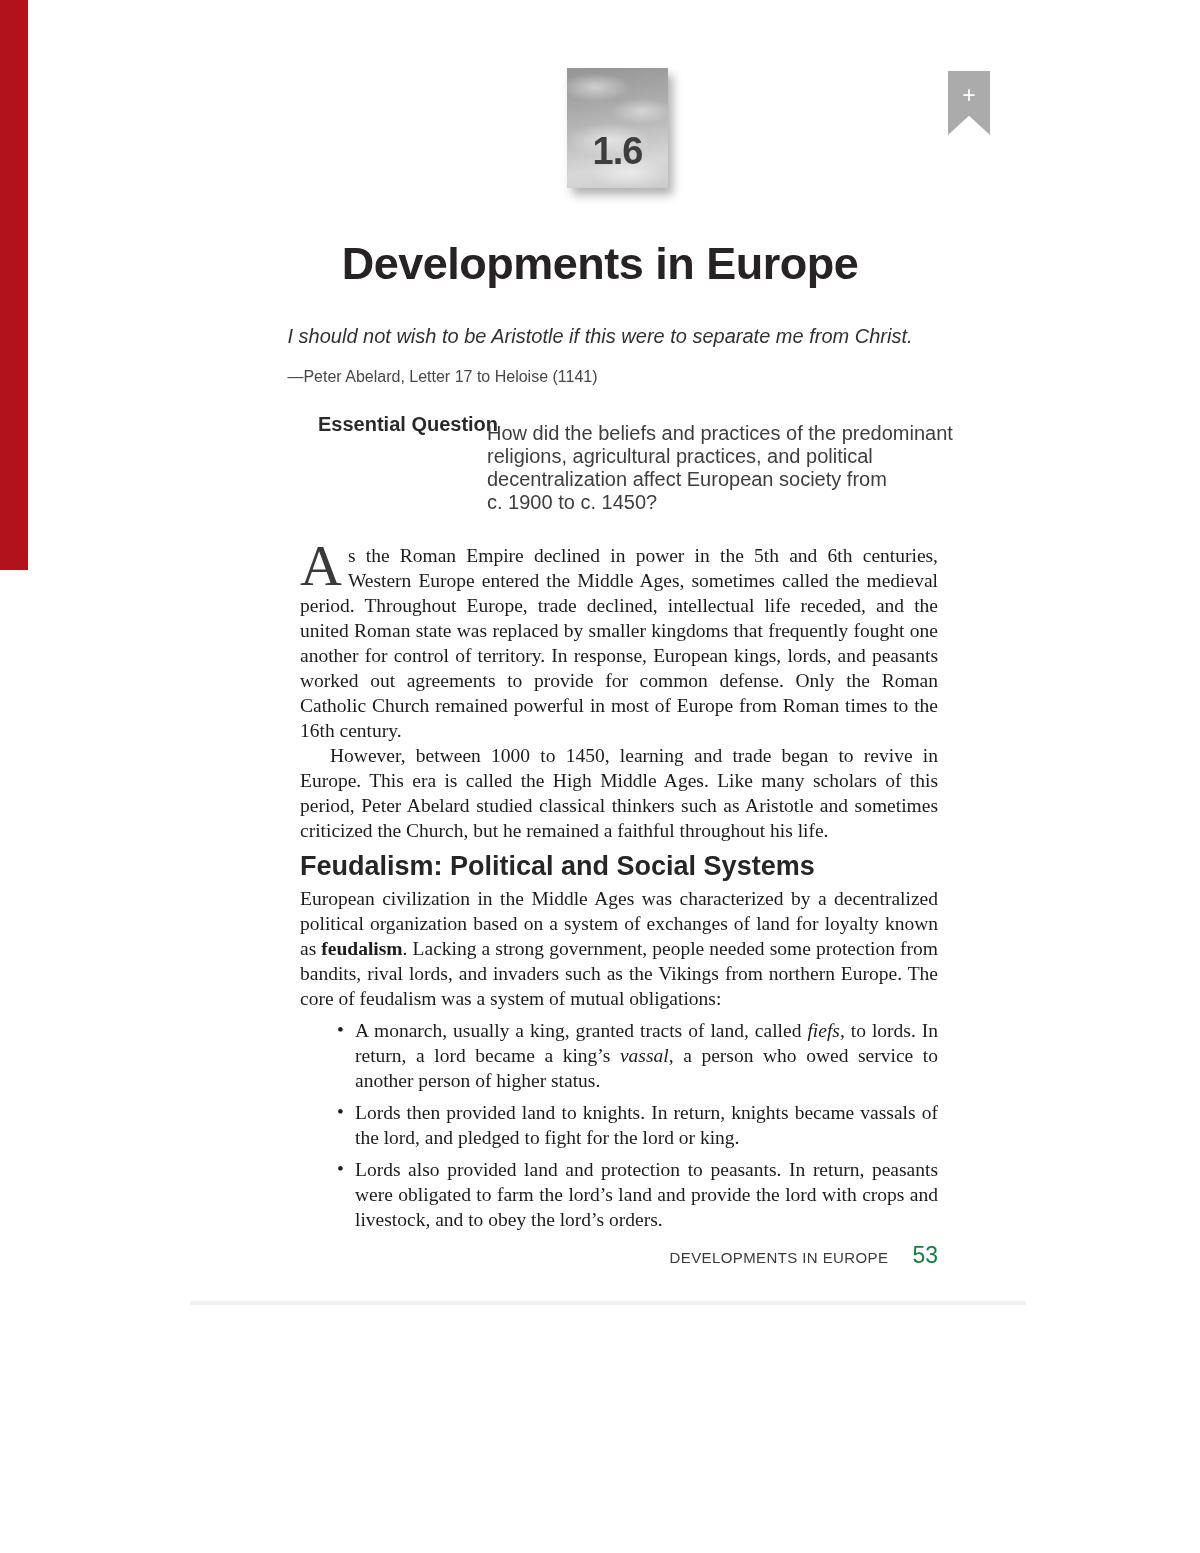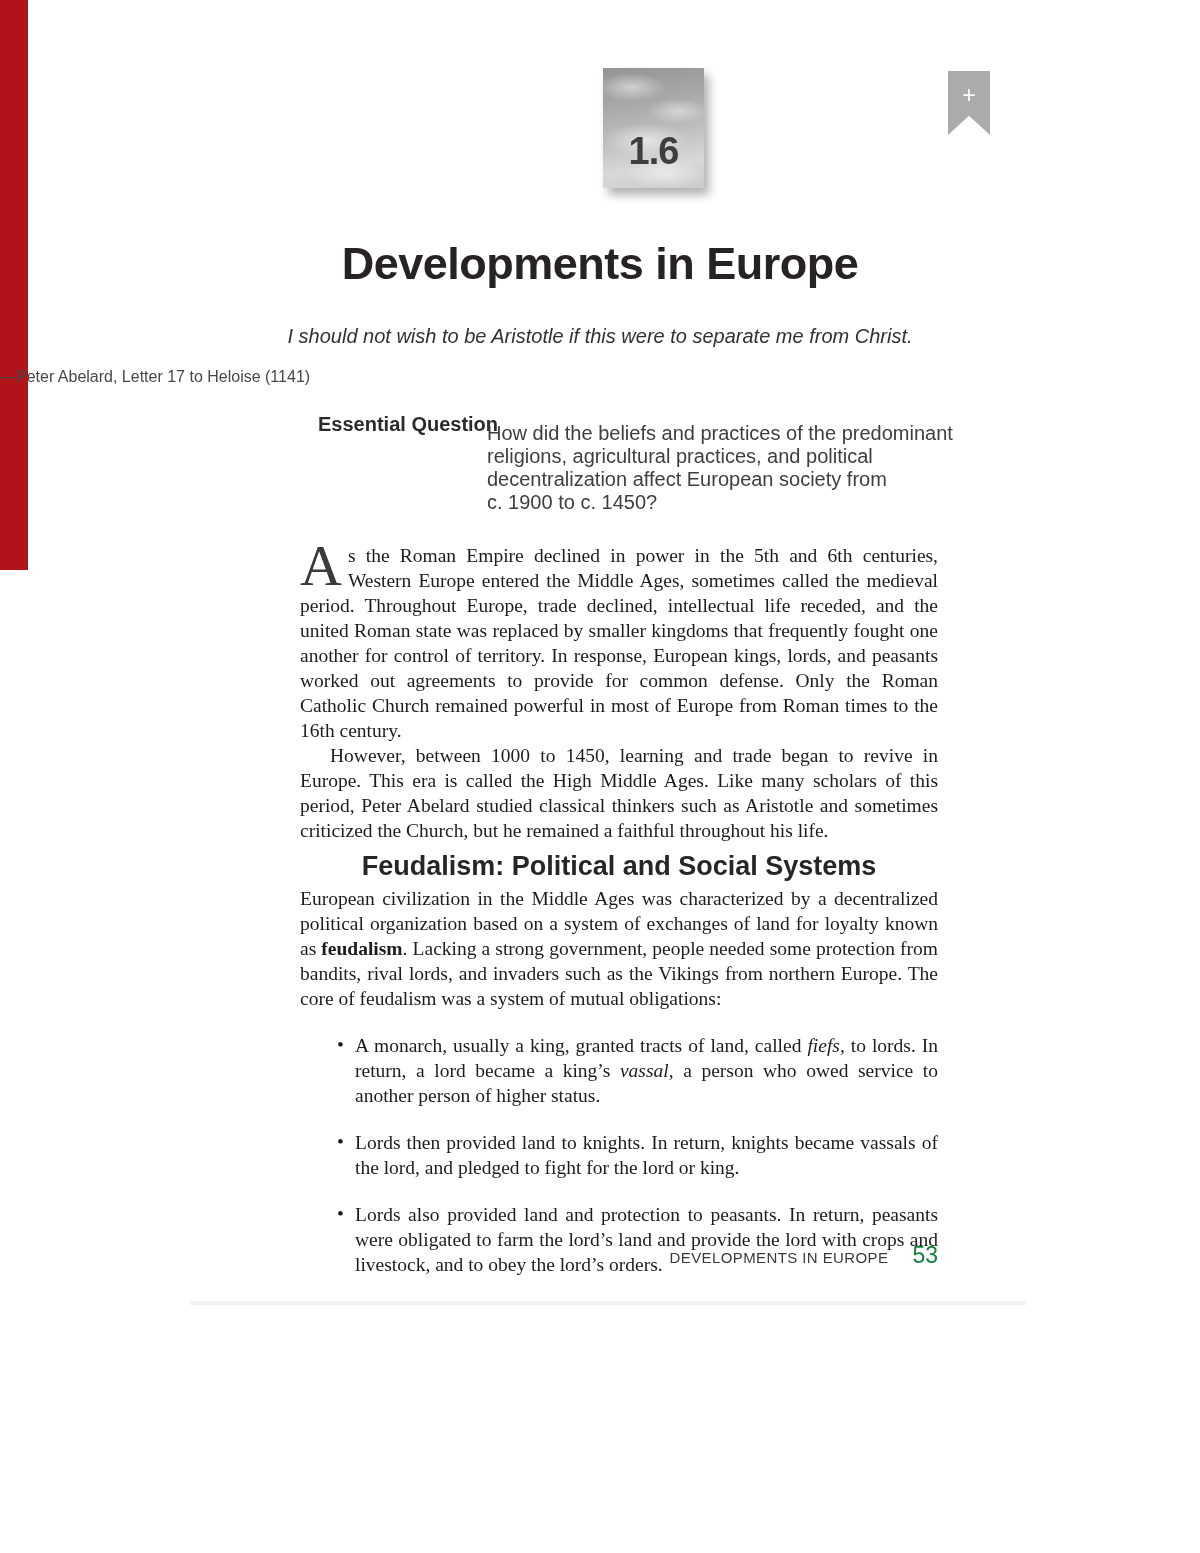--- a/index.html
+++ b/index.html
@@ -13,21 +13,20 @@
   
   .module-badge {
     position:absolute; left:567px; top:68px; width:101px; height:120px;
     background:
       radial-gradient(ellipse 50px 20px at 28% 16%, rgba(255,255,255,0.50), rgba(255,255,255,0) 70%),
       radial-gradient(ellipse 44px 18px at 74% 36%, rgba(255,255,255,0.45), rgba(255,255,255,0) 70%),
       radial-gradient(ellipse 60px 24px at 42% 60%, rgba(255,255,255,0.55), rgba(255,255,255,0) 70%),
       radial-gradient(ellipse 56px 22px at 62% 88%, rgba(255,255,255,0.50), rgba(255,255,255,0) 70%),
       linear-gradient(170deg, #949494 0%, #a7a7a7 28%, #bcbcbc 52%, #d8d8d8 78%, #cbcbcb 100%);
     box-shadow: 5px 7px 9px rgba(0,0,0,0.30);
-    margin-left: 36px;
   }
   .module-number {
     position:absolute; left:0; right:0; bottom:15px; text-align:center;
     font-size:38px; font-weight:bold; color:#3e3e3e; letter-spacing:-1px;
   }
 
   
   .bookmark {
     position:absolute; left:948px; top:71px; width:42px; height:64px;
     background:#ababab; border:none; padding:0; cursor:pointer;
@@ -41,46 +40,46 @@
   .page-title {
     position:absolute; top:238px; left:0; width:100%; text-align:center;
     font-size:45px; font-weight:bold; color:#272324; letter-spacing:-0.5px;
   }
 
   .epigraph-quote {
     position:absolute; top:325px; left:0; width:100%; text-align:center;
     font-style:italic; font-size:20px; color:#313131;
   }
   .epigraph-attribution {
-    position:absolute; top:368px; left:0; width:885px; text-align:left;
+    position:absolute; top:368px; left:0; width:885px; text-align:center;
     font-size:16px; color:#474747;
   }
 
   .eq { position:absolute; top:413px; left:318px; display:flex; }
   .eq-label { font-weight:bold; font-size:20px; color:#2a2a2a; width:169px; flex:none; white-space:nowrap; }
   .eq-lines { font-size:20px; color:#3e3e3e; line-height:23px;margin-top:9px; }
 
   .body-col {
     position:absolute; left:300px; top:543px; width:638px;
     font-family:"Liberation Serif", serif; font-size:19.5px; line-height:25px;
     color:#1c1c1c; text-align:justify;
   }
   .body-col p { margin:0; }
   .drop-cap {
     float:left; font-size:58px; line-height:46px; padding-right:6px; color:#3a3a3a;
   }
   .indent { text-indent:30px; }
   .section-heading {
     font-family:"Liberation Sans", sans-serif; font-size:27px; font-weight:bold;
-    color:#262626; margin:8px 0 5px 0; line-height:30px; text-align:center;
+    color:#262626; margin:8px 0 5px 0; line-height:30px; text-align:left;
   }
   .bold-term { font-weight:bold;margin-top:9px; }
   .it { font-style:italic; }
   .bullets { list-style:none; margin:6px 0 0 0; padding:0 0 0 37px; }
-  .bullets li { position:relative; padding-left:18px; margin-top:22px; }
+  .bullets li { position:relative; padding-left:18px; margin-top:7px; }
   .bullets li::before { content:"\2022"; position:absolute; left:0; top:-1px; }
 
   .page-footer { position:absolute; top:1242px; left:300px; width:638px; text-align:right; }
   .running-head { font-size:15px; color:#3a3a3a; letter-spacing:0.4px; }
   .page-number { font-size:23px; color:#15803d; margin-left:24px; }
 
   .bottom-divider { position:absolute; top:1301px; left:190px; width:836px; height:4px; background:#f1f1f1; }
 </style>
 </head>
 <body>

